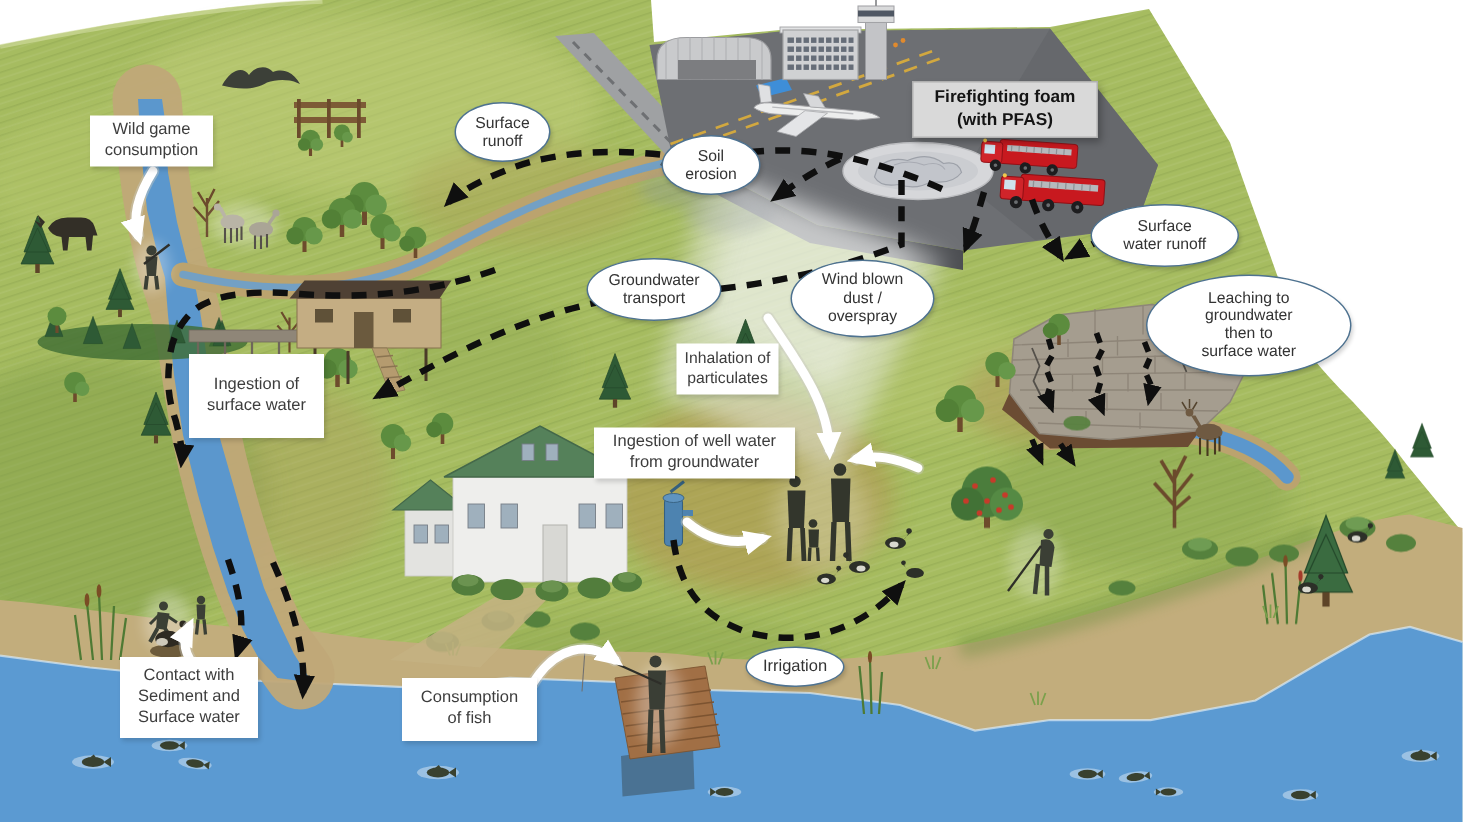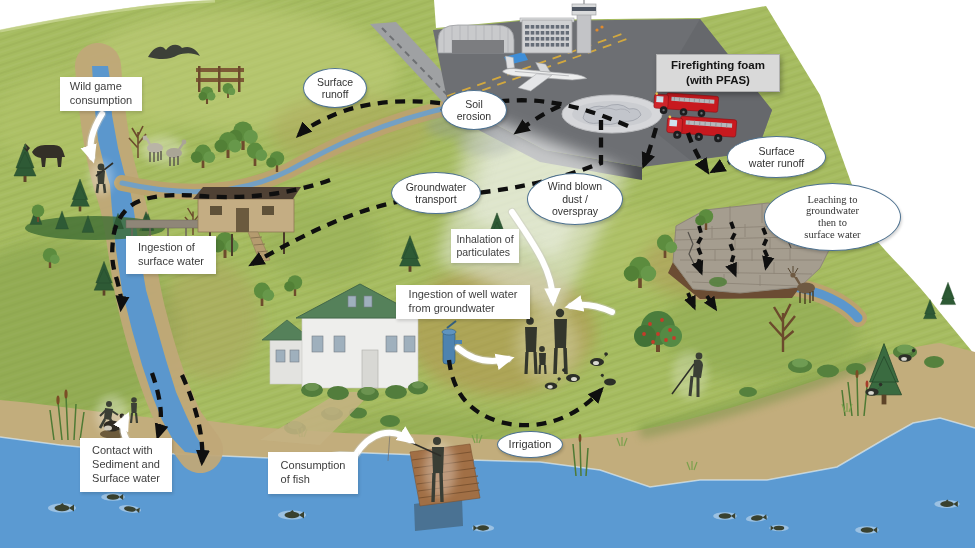--- a/index.html
+++ b/index.html
@@ -4,26 +4,26 @@
 <style>
   html,body{margin:0;padding:0;background:#fff;}
   #stage{position:relative;width:975px;height:548px;overflow:hidden;
          font-family:"Liberation Sans",sans-serif;background:#ffffff;}
   #scene{position:absolute;left:0;top:0;}
   .bubble{position:absolute;background:#fff;border:1.7px solid #4e7290;border-radius:50%;
           display:flex;align-items:center;justify-content:center;text-align:center;
           white-space:pre-line;font-size:10.5px;line-height:1.18;color:#333;
           box-shadow:1px 2px 3px rgba(0,0,0,.18);box-sizing:border-box;}
   .wbox{position:absolute;background:#fff;display:flex;align-items:center;justify-content:center;
-        text-align:left;white-space:pre-line;font-size:11px;line-height:1.25;color:#3d3d3d;
+        text-align:center;white-space:pre-line;font-size:11px;line-height:1.25;color:#3d3d3d;
         padding:2px 4px;box-shadow:1px 2px 3px rgba(0,0,0,.15);box-sizing:border-box;}
   .foam-label{position:absolute;background:#d9d9d9;border:1px solid #b0b0b0;
         display:flex;align-items:center;justify-content:center;text-align:center;
         white-space:pre-line;font-weight:bold;font-size:11.5px;line-height:1.3;color:#141414;
-        box-shadow:2px 3px 5px rgba(0,0,0,.28);box-sizing:border-box;margin-left:48px;}
+        box-shadow:2px 3px 5px rgba(0,0,0,.28);box-sizing:border-box;}
 </style>
 </head>
 <body>
 
 <div id="stage">
 
 <svg id="scene" width="975" height="548" viewBox="0 0 975 548">
   <defs>
     <marker id="mB" markerUnits="strokeWidth" markerWidth="3.8" markerHeight="3.8" viewBox="0 0 6 6" refX="4.4" refY="3" orient="auto">
       <path d="M0,0.4 L6,3 L0,5.6 Z" fill="#0f0f0f"></path>
@@ -687,29 +687,29 @@
 runoff</div>
   <div class="bubble" style="left:441px;top:90px;width:66px;height:40px;">Soil
 erosion</div>
   <div class="bubble" style="left:391px;top:172px;width:90px;height:42px;">Groundwater
 transport</div>
   <div class="bubble" style="left:527px;top:173px;width:96px;height:52px;">Wind blown
 dust /
 overspray</div>
   <div class="bubble" style="left:727px;top:136px;width:99px;height:42px;">Surface
 water runoff</div>
-  <div class="bubble" style="left:764px;top:183px;width:137px;height:68px;line-height:1.12;font-family:Liberation Serif, serif;">Leaching to
+  <div class="bubble" style="left:764px;top:183px;width:137px;height:68px;line-height:1.12;">Leaching to
 groundwater
 then to
 surface water</div>
   <div class="bubble" style="left:497px;top:403px;width:66px;height:27px;font-size:11px;margin-top:28px;">Irrigation</div>
 
   <div class="wbox" style="left:60px;top:77px;width:82px;height:34px;">Wild game
 consumption</div>
-  <div class="wbox" style="left:126px;top:236px;width:90px;height:38px;">Ingestion of
+  <div class="wbox" style="left:126px;top:236px;width:90px;height:56px;">Ingestion of
 surface water</div>
   <div class="wbox" style="left:451px;top:229px;width:68px;height:34px;font-size:10.5px;">Inhalation of
 particulates</div>
   <div class="wbox" style="left:396px;top:285px;width:134px;height:34px;">Ingestion of well water
 from groundwater</div>
   <div class="wbox" style="left:80px;top:438px;width:92px;height:54px;">Contact with
 Sediment and
 Surface water</div>
   <div class="wbox" style="left:268px;top:452px;width:90px;height:42px;">Consumption
 of fish</div>

